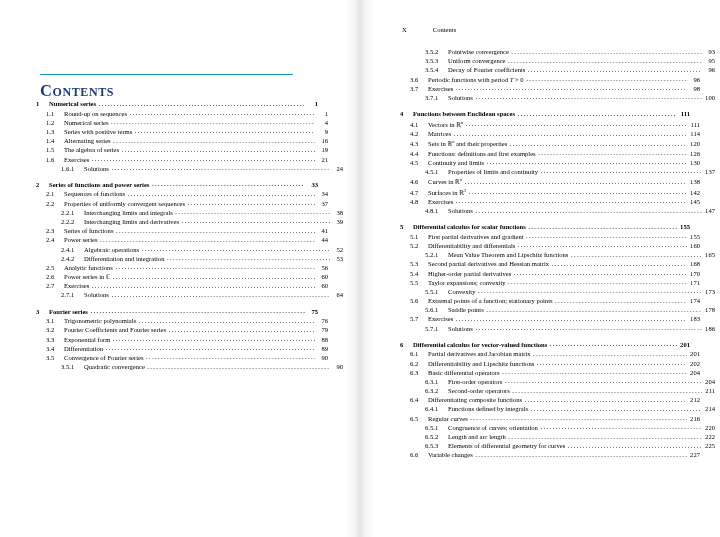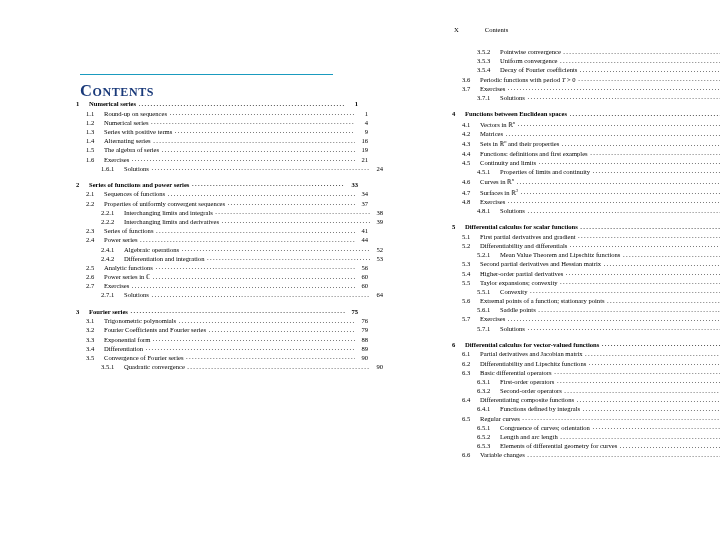--- a/index.html
+++ b/index.html
@@ -16,21 +16,20 @@
   }
   .spread {
     display: flex;
     width: 720px;
     height: 537px;
     box-sizing: border-box;
   }
   .page {
     position: relative;
     box-sizing: border-box;
-    margin-left: 40px;
   }
   .page-left {
     width: 346px;
     height: 537px;
     padding: 26px 28px 20px 36px;
   }
   .gutter {
     width: 28px;
     height: 537px;
     background: linear-gradient(to right, #ffffff 0%, #f2f2f2 35%, #e2e2e2 50%, #f2f2f2 65%, #ffffff 100%);

